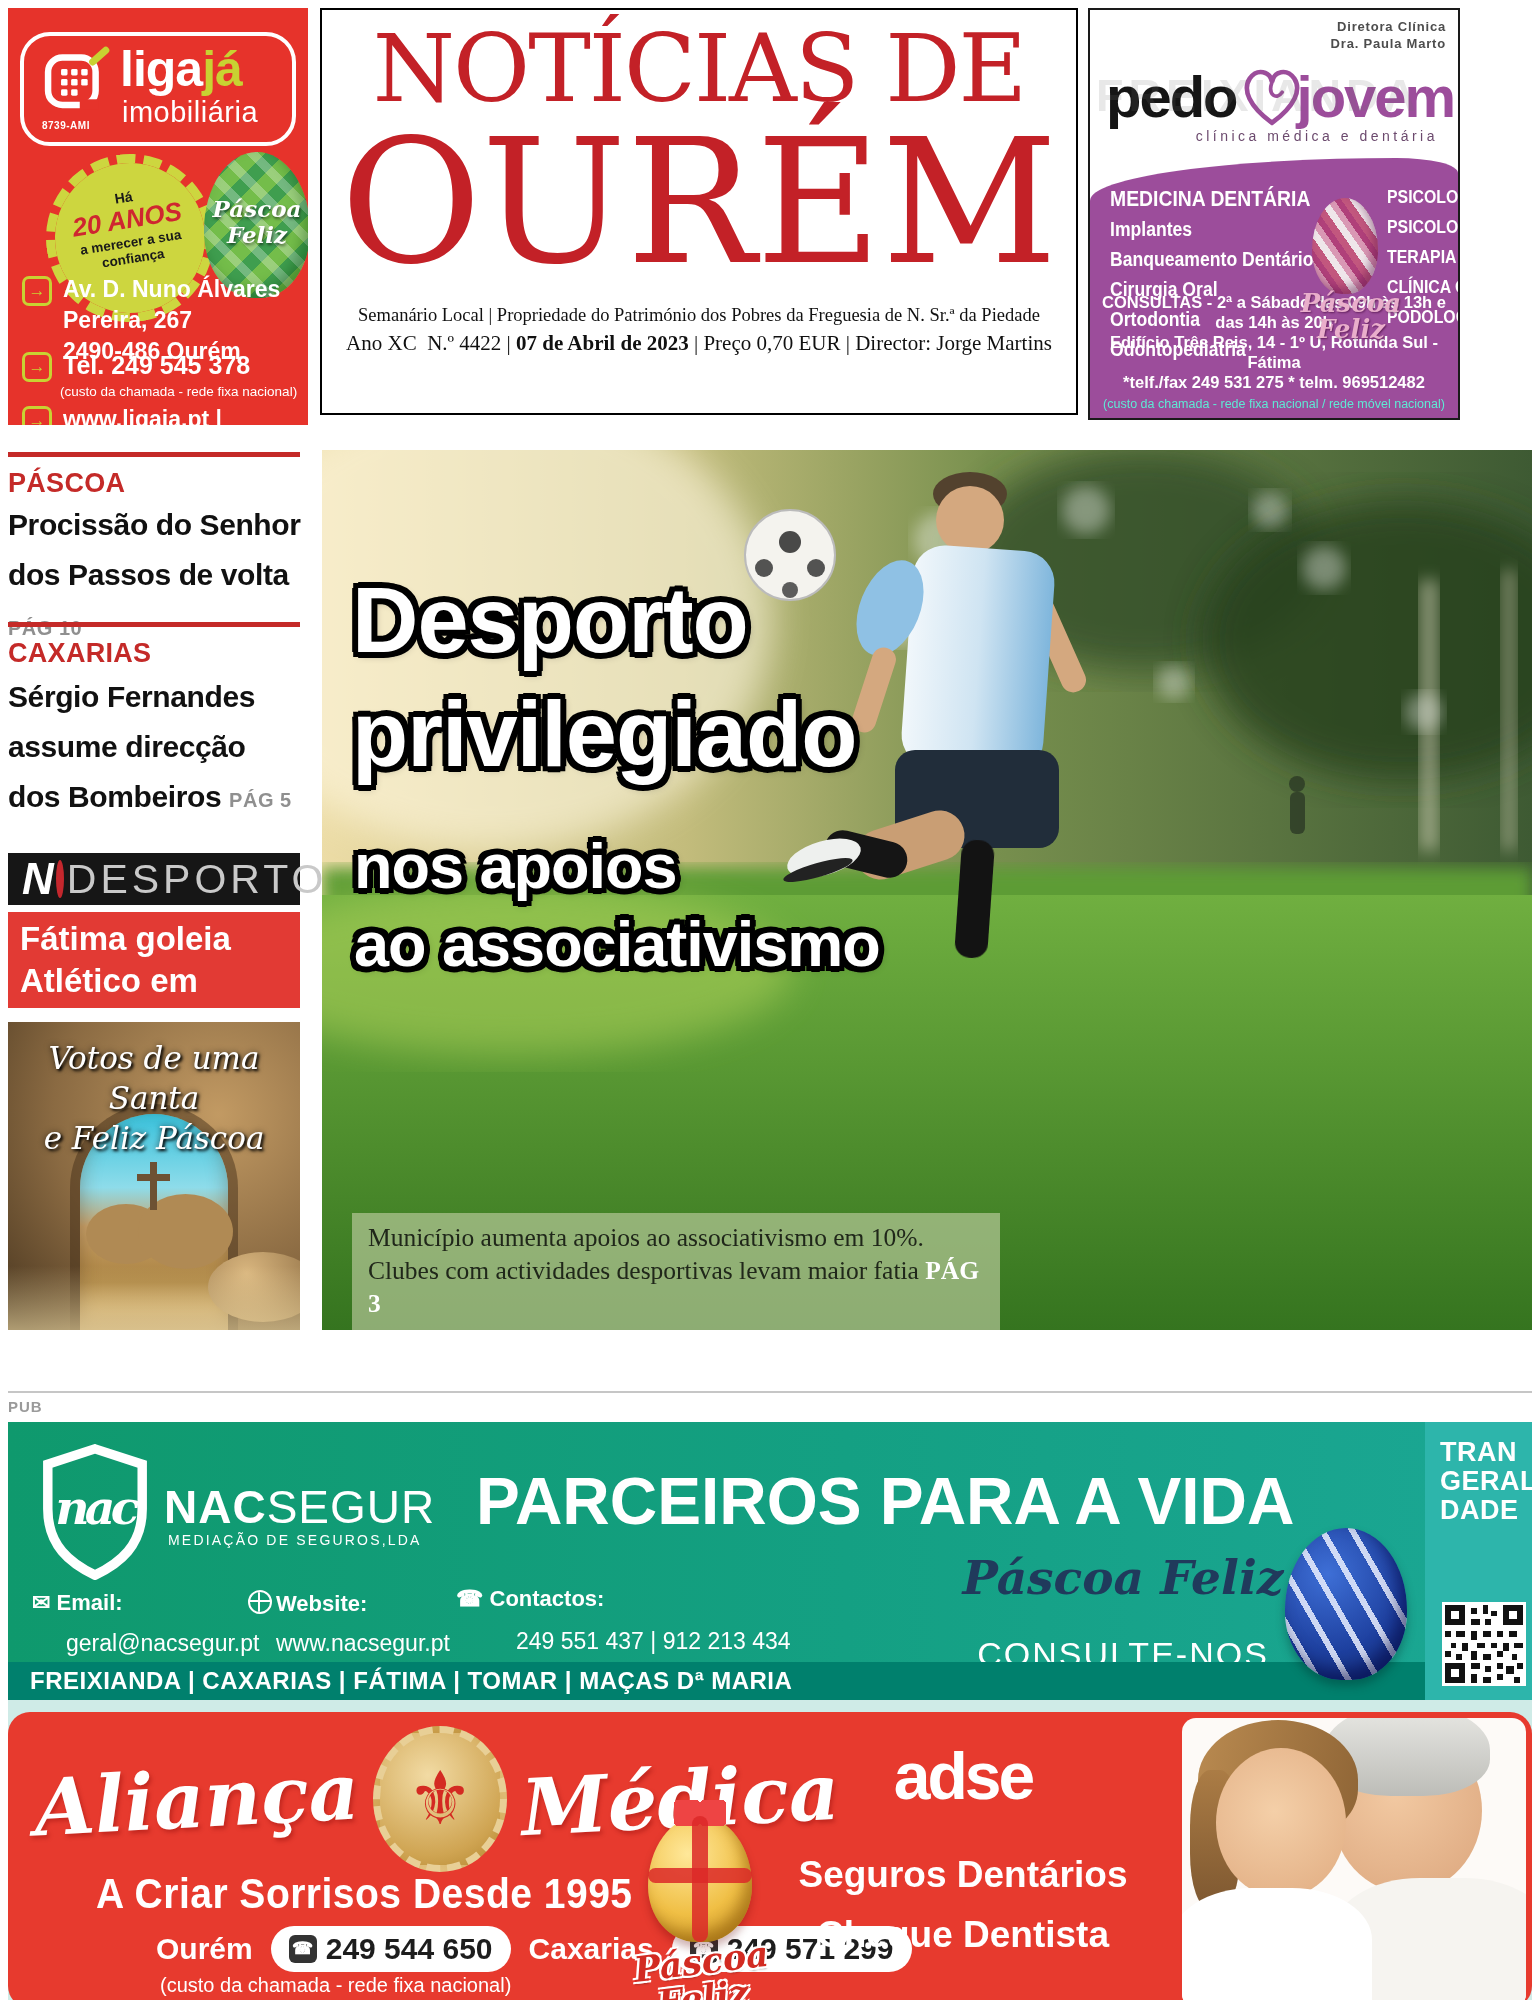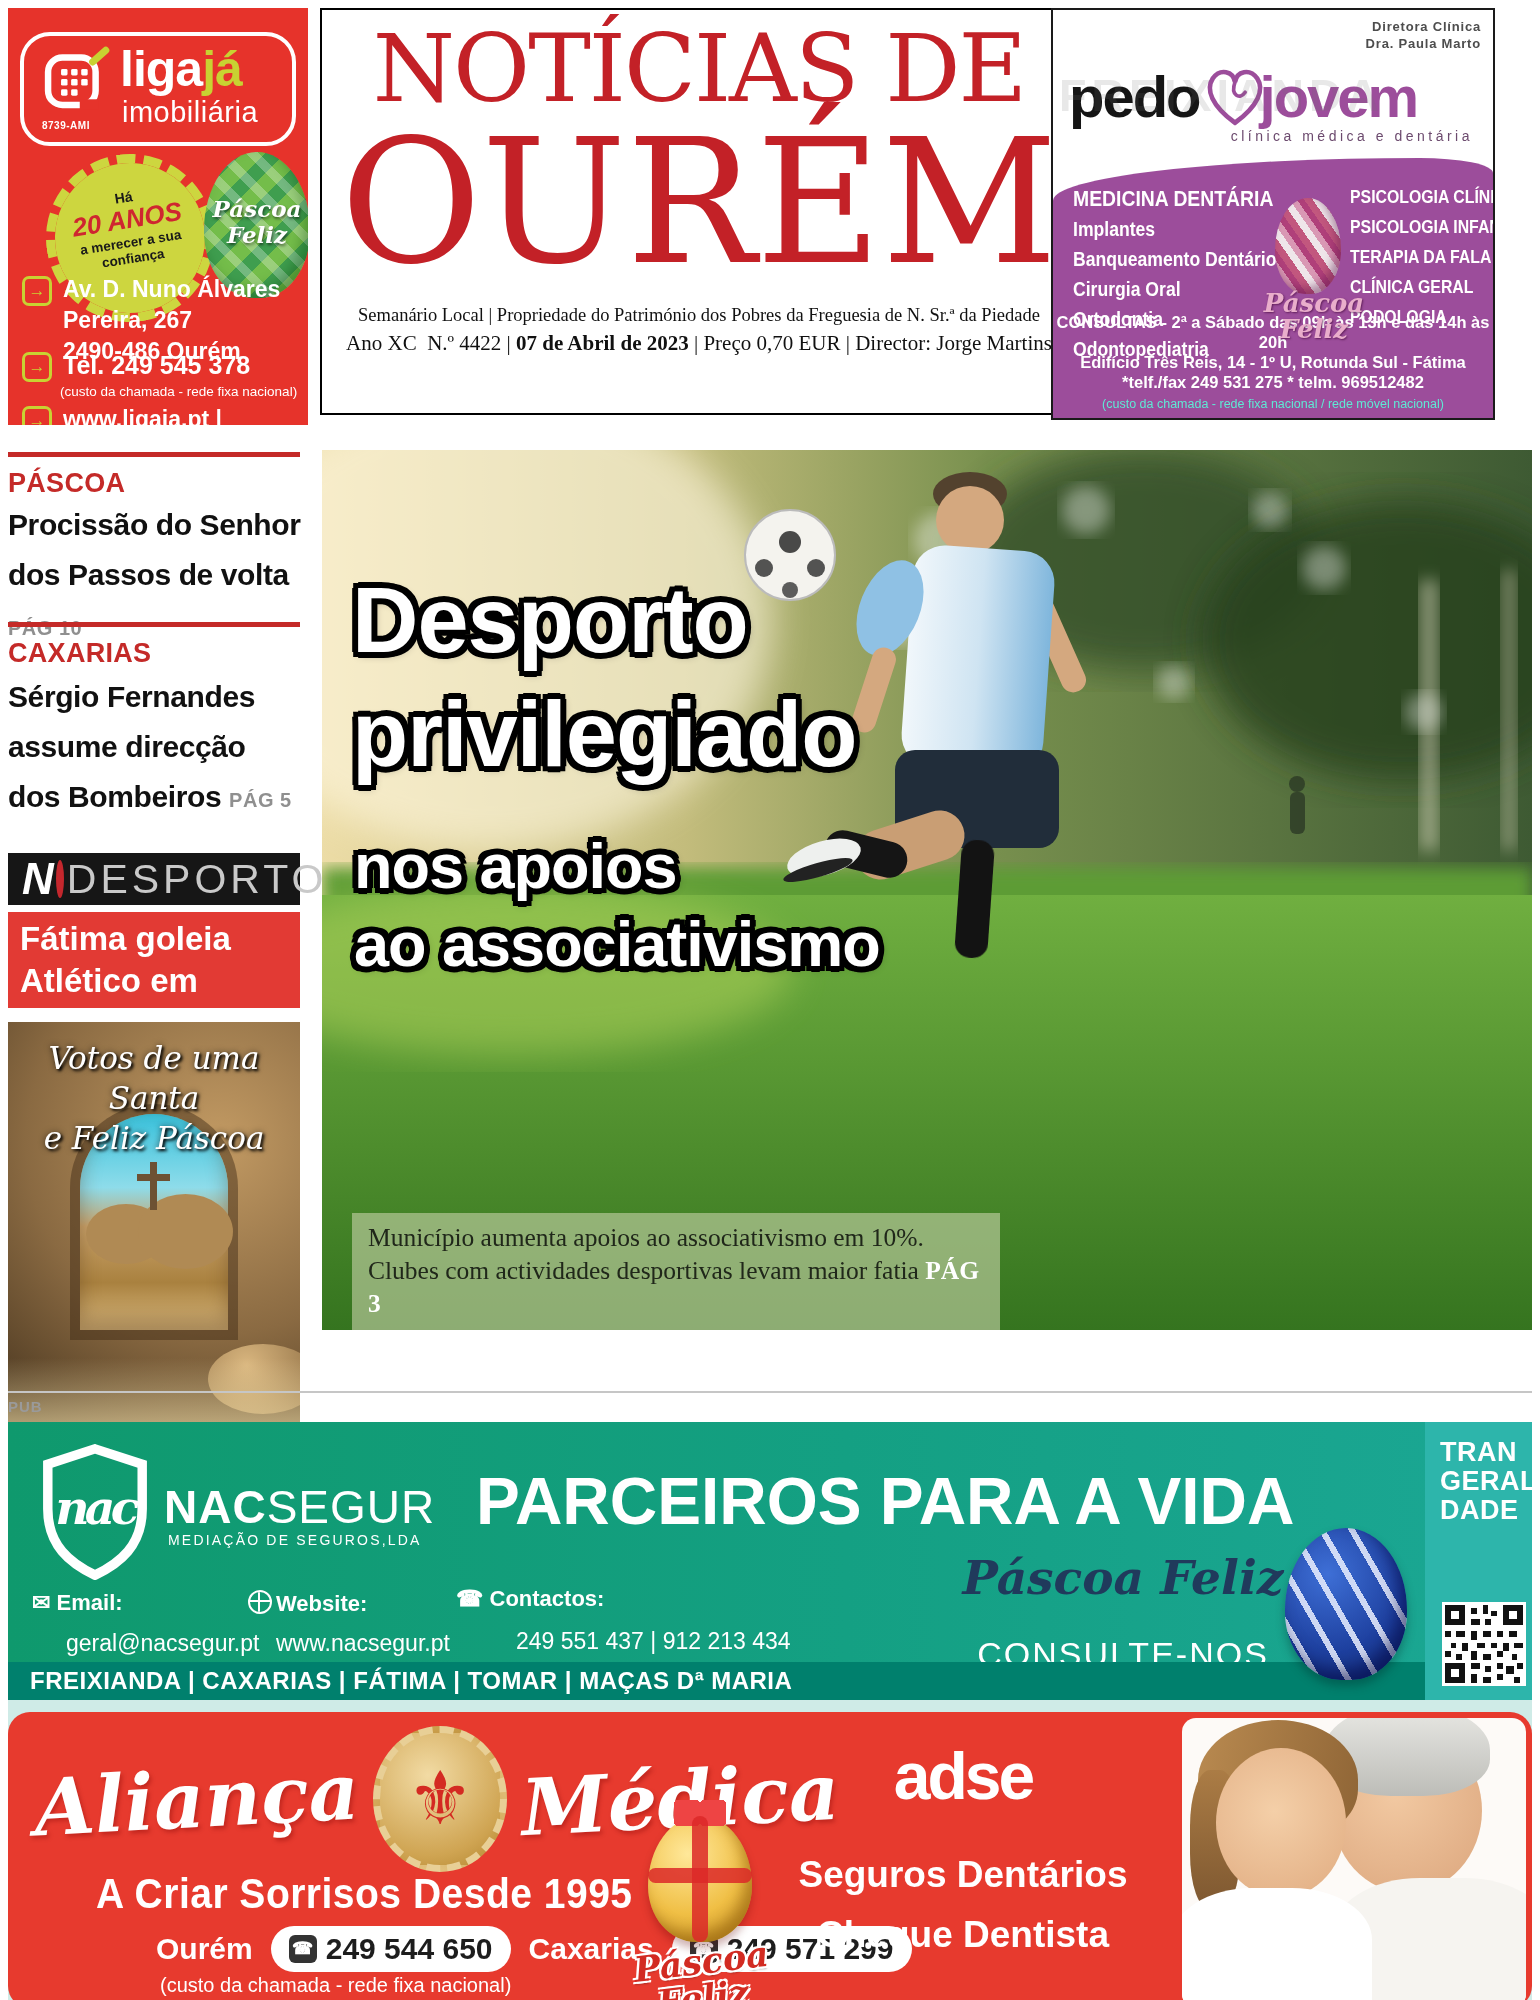--- a/index.html
+++ b/index.html
@@ -37,21 +37,21 @@
   
   .mh{left:320px;top:8px;width:758px;height:407px;background:#fff;border:2px solid #000;
       box-sizing:border-box;text-align:center;color:#c32127;}
   .mh-t1{font-family:"DejaVu Serif",serif;font-size:94px;line-height:1;margin-top:12px;letter-spacing:-2px;}
   .mh-t2{font-family:"DejaVu Serif",serif;font-size:172px;line-height:1.18;margin-top:-14px;letter-spacing:0px;}
   .mh-sub{font-family:"Liberation Serif",serif;color:#111;font-size:18.5px;margin-top:0;}
   .mh-ed{font-family:"Liberation Serif",serif;color:#111;font-size:21px;margin-top:5px;}
   .mh-ed b{font-weight:700;}
 
   
-  .pd{left:1051px;top:8px;width:444px;height:412px;background:#fff;border:2px solid #1a1a1a;box-sizing:border-box;overflow:hidden;}
+  .pd{left:1088px;top:8px;width:372px;height:412px;background:#fff;border:2px solid #1a1a1a;box-sizing:border-box;overflow:hidden;}
   .pd-director{position:absolute;right:12px;top:8px;text-align:right;color:#4d4d4d;font-size:13px;font-weight:700;letter-spacing:.8px;line-height:17px;}
   .pd-watermark{position:absolute;left:6px;top:60px;font-size:45px;font-weight:700;letter-spacing:5px;color:rgba(110,110,110,.16);z-index:5;}
   .pd-logo{position:absolute;left:16px;top:48px;display:flex;align-items:flex-end;z-index:2;}
   .pd-pedo{font-size:58px;font-weight:700;color:#151515;letter-spacing:-2px;line-height:1;}
   .pd-jovem{font-size:58px;font-weight:700;color:#9c4d9b;letter-spacing:-2px;line-height:1;margin-left:-8px;}
   .pd-heart{margin:0 -4px -6px -2px;}
   .pd-logosub{position:absolute;right:20px;top:118px;font-size:14px;letter-spacing:3.5px;color:#6c4a6e;z-index:2;}
   .pd-main{position:absolute;left:0;right:0;top:148px;bottom:0;background:#9c4d9b;
            border-radius:90% 18% 0 0/46px 16px 0 0;color:#fff;}
   .pd-col{position:absolute;list-style:none;margin:0;padding:0;font-weight:700;}
@@ -73,21 +73,21 @@
   .rule{left:8px;width:292px;height:5px;background:#c42a28;}
   .kicker{left:8px;color:#c42a28;font-size:27px;font-weight:800;letter-spacing:.3px;}
   .stitle{left:8px;width:300px;color:#111;font-size:30px;font-weight:800;letter-spacing:-.4px;line-height:50px;}
   .pageref{color:#8f8f8f;font-size:20px;font-weight:700;letter-spacing:.5px;}
   .ndbox{left:8px;top:853px;width:292px;height:52px;background:#161616;display:flex;align-items:center;padding-left:14px;box-sizing:border-box;}
   .nd-n{color:#fff;font-size:44px;font-weight:900;font-style:italic;margin-right:1px;}
   .nd-o{width:30px;height:30px;border:4px solid #c4272d;border-radius:50%;display:inline-block;margin:0 3px 0 1px;}
   .nd-rest{color:#c9c9c9;font-size:41px;font-weight:200;letter-spacing:4px;}
   .sportbox{left:8px;top:912px;width:292px;height:96px;background:#e23a34;color:#fff;
             font-size:33px;font-weight:800;line-height:42px;padding:6px 0 0 12px;box-sizing:border-box;}
-  .easter{left:8px;top:1022px;width:292px;height:400px;overflow:hidden;
+  .easter{left:8px;top:1022px;width:292px;height:308px;overflow:hidden;
           background:radial-gradient(circle at 72% 30%,#c29a63,#8a6a42 55%,#4e3a22 95%);}
   .easter .arch{position:absolute;left:72px;top:92px;width:148px;height:216px;border-radius:74px 74px 0 0;
           background:linear-gradient(#39c2dc 0%,#8edcea 34%,#c9a26a 52%,#a9813f 78%,#d9b97f 100%);
           box-shadow:0 0 0 10px rgba(60,40,20,.45), inset 0 -10px 20px rgba(80,50,20,.4);}
   .easter .hill{position:absolute;background:#b08a54;border-radius:50%;}
   .easter .cross-v{position:absolute;left:70px;top:48px;width:7px;height:46px;background:#6d5133;}
   .easter .cross-h{position:absolute;left:58px;top:58px;width:31px;height:6px;background:#6d5133;}
   .easter .floor{position:absolute;left:0;bottom:0;width:100%;height:64px;
           background:linear-gradient(rgba(255,240,200,.0),rgba(255,236,180,.55));}
   .easter .stone{position:absolute;right:-18px;bottom:8px;width:110px;height:70px;border-radius:50%;

